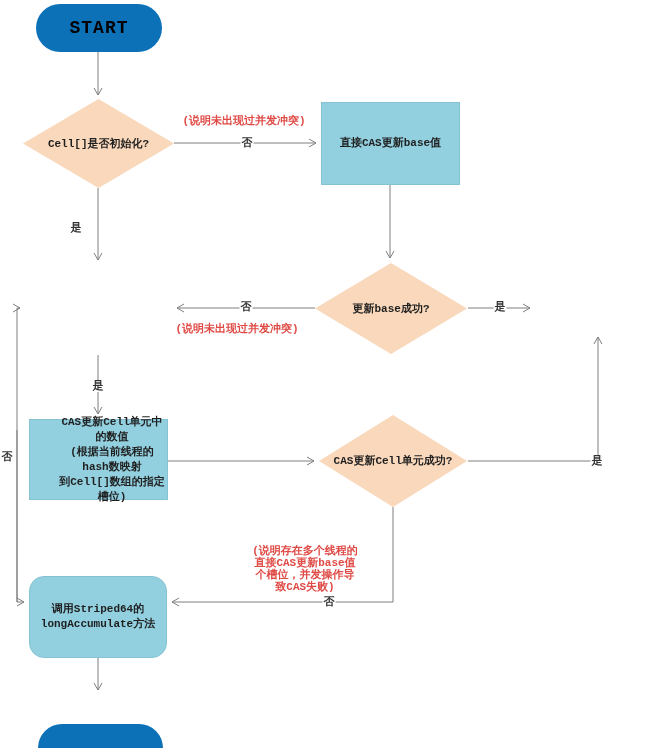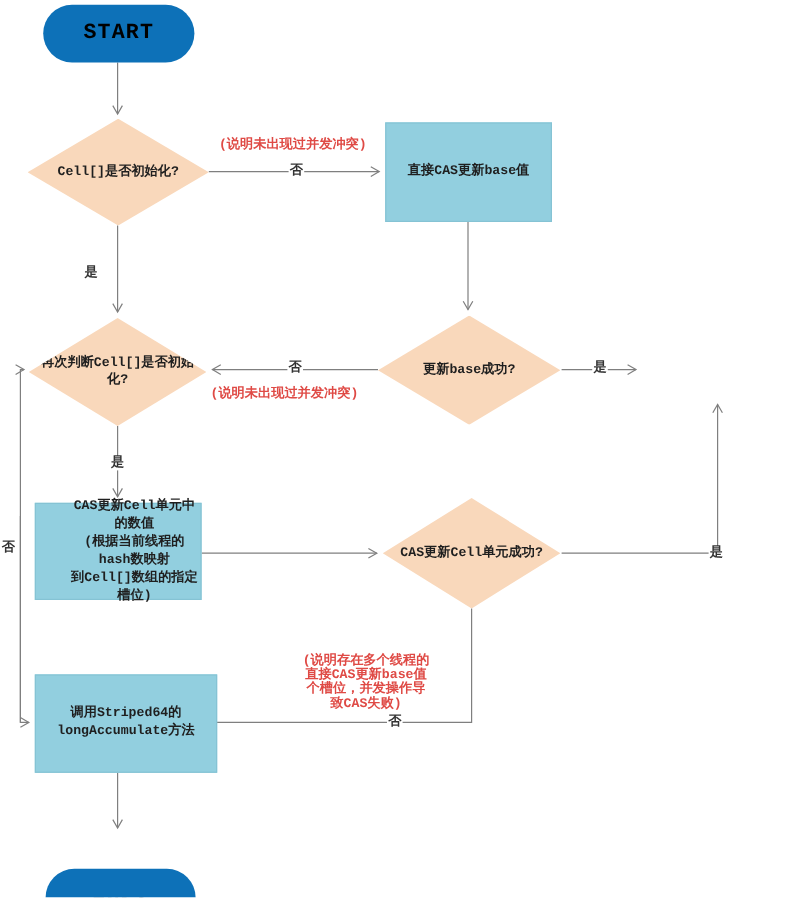--- a/index.html
+++ b/index.html
@@ -80,30 +80,28 @@
 
   <div class="node terminal" style="left:36px; top:4px; width:126px; height:48px;">START</div>
 
   <div class="node decision" style="left:23px; top:99px; width:151px; height:89px;">Cell[]是否初始化?</div>
 
   <div class="node process" style="left:321px; top:102px; width:139px; height:83px;">直接CAS更新base值</div>
 
   <div class="node decision" style="left:315px; top:263px; width:152px; height:91px;">更新base成功?</div>
 
 
-  <div class="node decision" style="left:24px; top:265px; width:148px; height:90px;">再次判断Cell[]是否初始
-化?</div>
 
   <div class="node process" style="left:29px; top:419px; width:139px; height:81px;padding-left:29px;">CAS更新Cell单元中的数值
 (根据当前线程的hash数映射
 到Cell[]数组的指定槽位)</div>
 
   <div class="node decision" style="left:319px; top:415px; width:148px; height:92px;">CAS更新Cell单元成功?</div>
 
-  <div class="node process" style="left:29px; top:562px; width:152px; height:82px;">调用Striped64的
+  <div class="node process" style="left:29px; top:576px; width:138px; height:82px;border-radius:15px;">调用Striped64的
 longAccumulate方法</div>
 
   <div class="node terminal" style="left:38px; top:724px; width:125px; height:64px;">END2</div>
 
   <div class="elabel" style="left:247px; top:143px;">否</div>
   <div class="elabel" style="left:76px; top:228px;">是</div>
   <div class="elabel" style="left:500px; top:307px;">是</div>
   <div class="elabel" style="left:246px; top:307px;">否</div>
   <div class="elabel" style="left:98px; top:386px;">是</div>
   <div class="elabel" style="left:7px; top:457px;">否</div>

